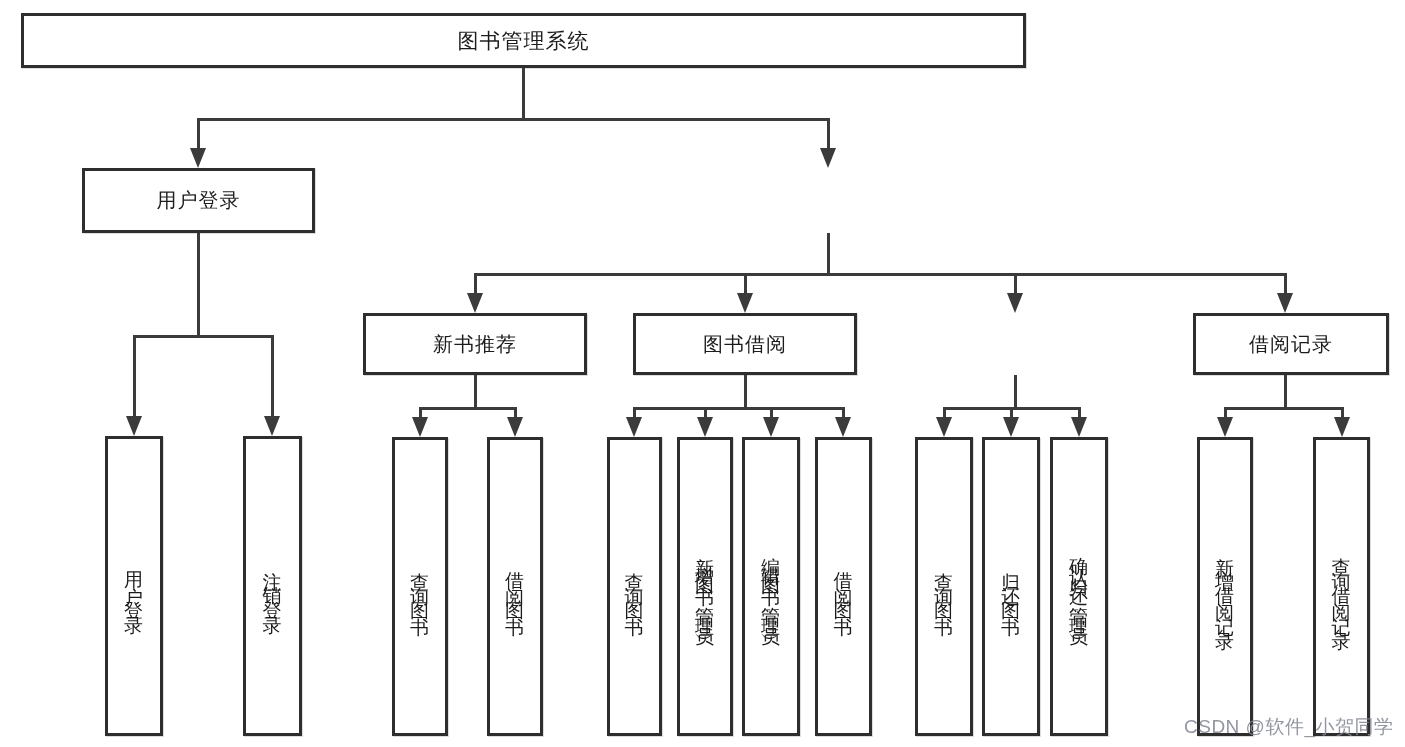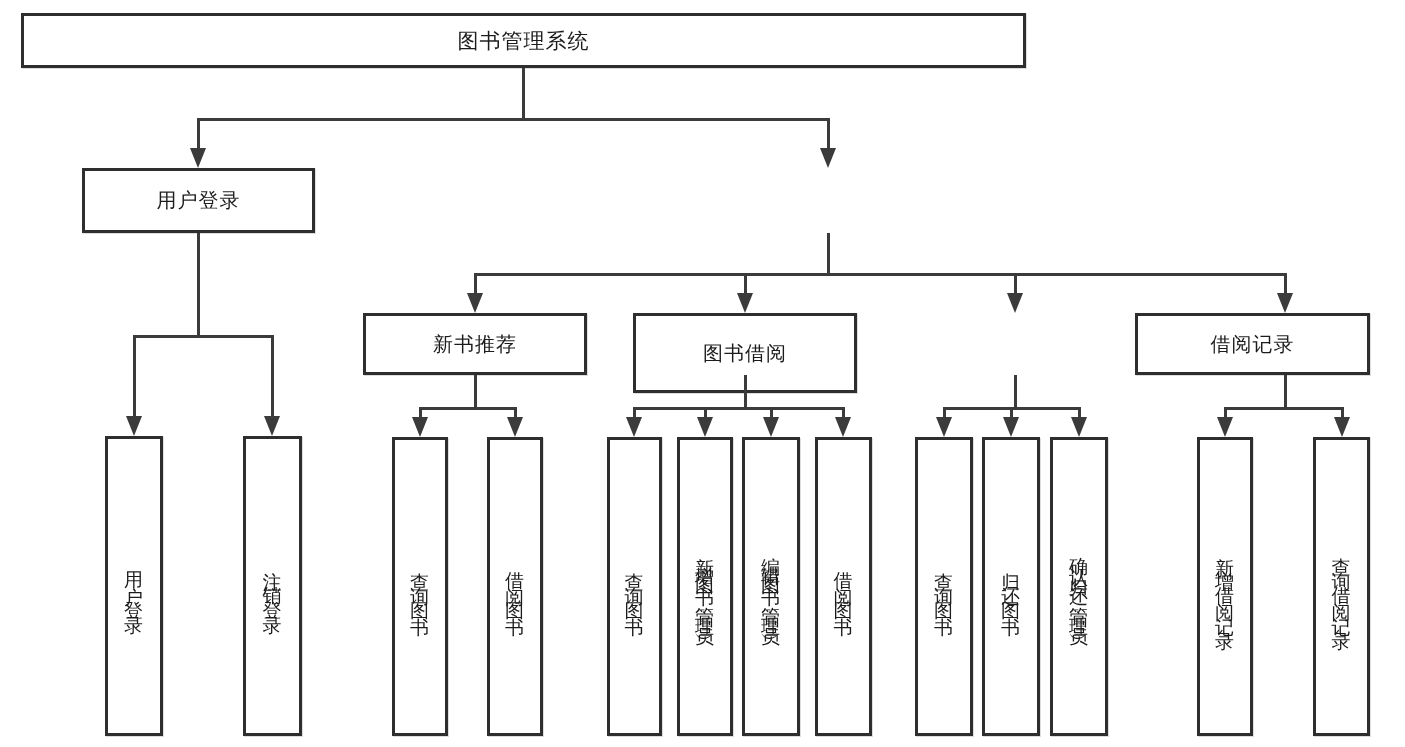--- a/index.html
+++ b/index.html
@@ -70,24 +70,24 @@
     <span>图书管理系统</span>
   </div>
 
   <div class="hbox" style="left:82px;top:168px;width:233px;height:65px;">
     <span>用户登录</span>
   </div>
 
   <div class="hbox" style="left:363px;top:313px;width:224px;height:62px;">
     <span>新书推荐</span>
   </div>
-  <div class="hbox" style="left:633px;top:313px;width:224px;height:80px;">
+  <div class="hbox" style="left:633px;top:313px;width:224px;height:62px;">
     <span>图书借阅</span>
   </div>
-  <div class="hbox" style="left:1135px;top:313px;width:235px;height:62px;">
+  <div class="hbox" style="left:1193px;top:313px;width:196px;height:62px;">
     <span>借阅记录</span>
   </div>
 
   <div class="vbox" style="left:105px;top:436px;width:58px;height:300px;">
     <span class="vtext">用户登录</span>
   </div>
   <div class="vbox" style="left:243px;top:436px;width:59px;height:300px;">
     <span class="vtext">注销登录</span>
   </div>
 
@@ -180,14 +180,15 @@
   <div class="ar" style="left:1003px;top:417px;"></div>
   <div class="ar" style="left:1071px;top:417px;"></div>
 
   <div class="vl" style="left:1284px;top:375px;height:34px;"></div>
   <div class="hl" style="left:1224px;top:407px;width:119px;"></div>
   <div class="vl" style="left:1224px;top:407px;height:12px;"></div>
   <div class="vl" style="left:1341px;top:407px;height:12px;"></div>
   <div class="ar" style="left:1217px;top:417px;"></div>
   <div class="ar" style="left:1334px;top:417px;"></div>
 
+  <div class="watermark">CSDN @软件_小贺同学</div>
 
 </div>
 
 </body></html>

